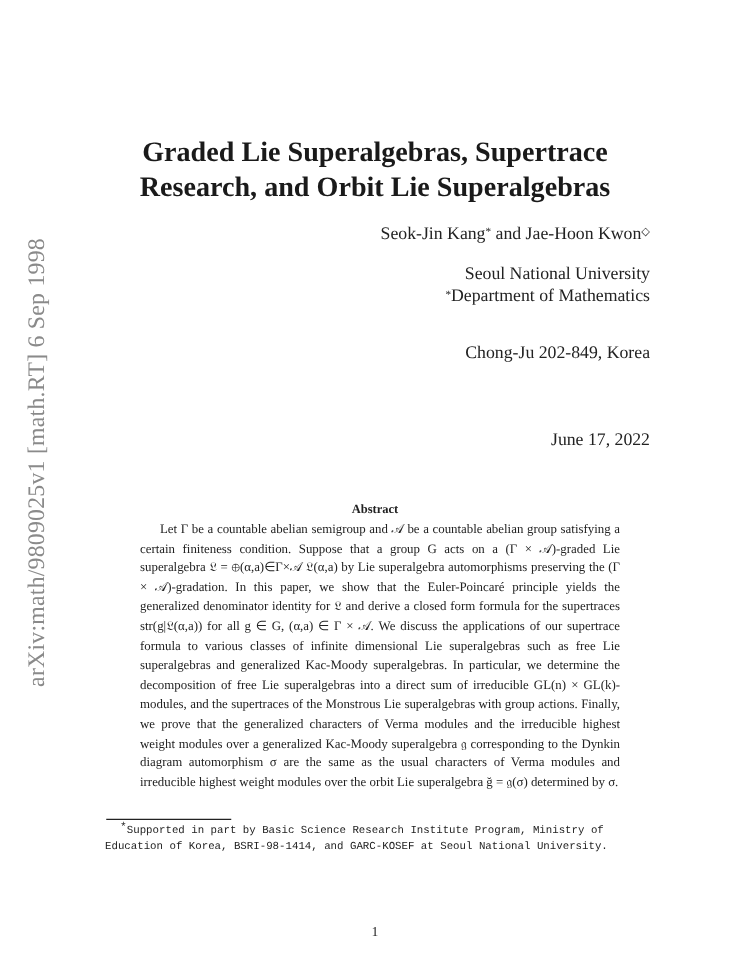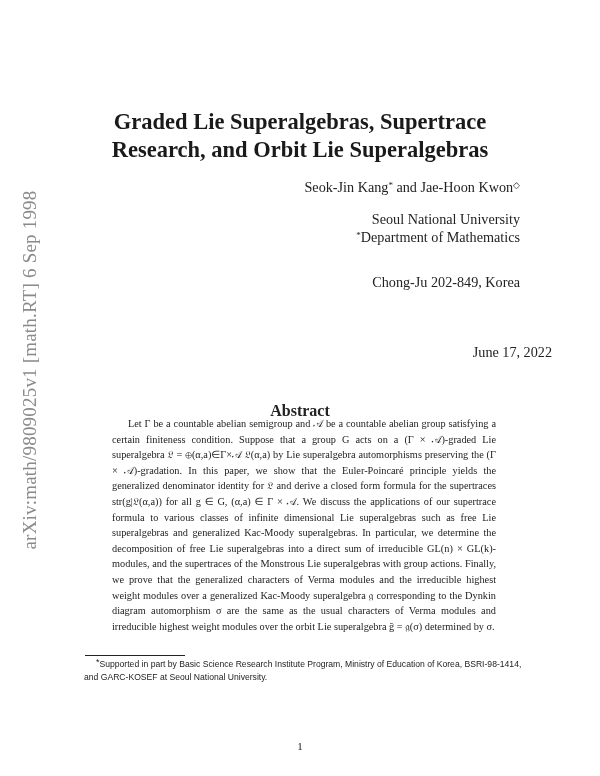--- a/index.html
+++ b/index.html
@@ -9,30 +9,30 @@
   .sidebar span { position:absolute; left:50%; top:50%;
        transform:translate(-50%,-50%) rotate(-90deg); white-space:nowrap;
        font-family:"Liberation Serif",serif; font-size:19px; color:#8a8a8a; letter-spacing:0.2px; }
   .title { position:absolute; left:0; width:600px; top:108px; text-align:center;
        font-family:"Liberation Serif",serif; font-weight:bold; font-size:22.5px; line-height:28px; color:#1a1a1a; }
   .center { position:absolute; left:0; width:520px; text-align:right;
        font-family:"Liberation Serif",serif; font-size:14.2px; line-height:18px; color:#222; }
   .authors { top:178px; }
   .aff1 { top:210px; }
   .aff2 { top:273px; }
-  .date { top:343px;padding-left:32px; }
+  .date { top:343px; }
   sup { font-size:9px; vertical-align:top; position:relative; top:-2px; }
   .abs-title { position:absolute; left:0; width:600px; top:402px; text-align:center;
-       font-family:"Liberation Serif",serif; font-weight:bold; font-size:16px; }
+       font-family:"Liberation Serif",serif; font-weight:bold; font-size:10px; }
   .abstract { position:absolute; left:112px; width:384px; top:416px;
        font-family:"Liberation Serif",serif; font-size:10.3px; line-height:15.6px; text-align:justify; color:#222; }
   .abstract p { margin:0; text-indent:16px; }
   .fn-rule { position:absolute; left:85px; top:655px; width:100px; border-top:1px solid #222; }
   .footnote { position:absolute; left:84px; width:444px; top:658px;
-       font-family:Liberation Sans, sans-serif; font-size:8.6px; line-height:13px; color:#222; }
+       font-family:Liberation Mono, monospace; font-size:8.6px; line-height:13px; color:#222; }
   .footnote p { margin:0; text-indent:12px; }
   .pagenum { position:absolute; left:0; width:600px; top:740px; text-align:center;
        font-family:"Liberation Serif",serif; font-size:11px; }
 </style>
 </head>
 <body>
 
 <div class="sidebar">
   <span>arXiv:math/9809025v1  [math.RT]  6 Sep 1998</span>
 </div>

